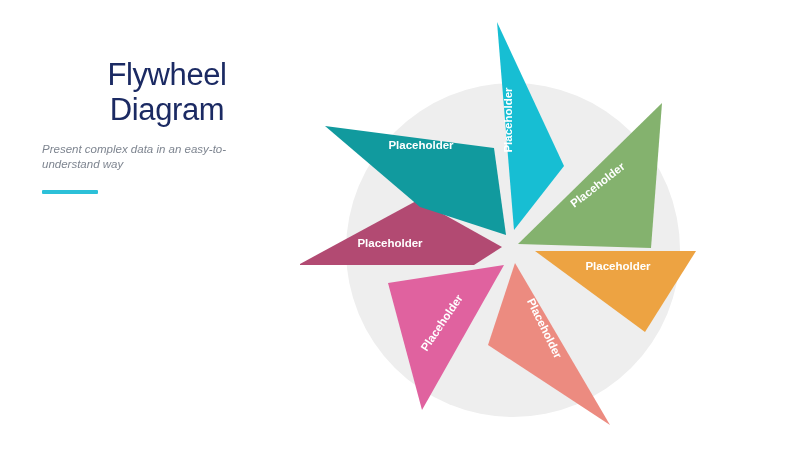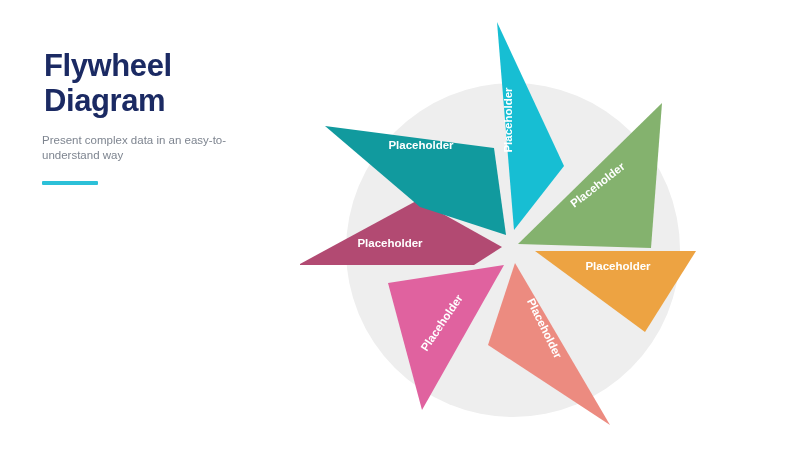--- a/index.html
+++ b/index.html
@@ -25,33 +25,35 @@
   #left-panel {
     position: absolute;
     left: 42px;
     top: 46px;
     width: 250px;
   }
   #page-title {
     font-family: "Liberation Sans", sans-serif;
     font-size: 31px;
     line-height: 35px;
-    font-weight: bold;
+    font-weight: normal;
     color: #1b2a63;
     letter-spacing: -0.4px;
-    margin: 2px;
+    margin: 11px;
     white-space: pre-line;
+    text-align: center;
   }
   #page-subtitle {
     margin-top: 15px;
     font-size: 11.5px;
     line-height: 15px;
     color: #7e8590;
     font-weight: normal;
     max-width: 185px;
+    font-style: italic;
   }
   #accent-rule {
     margin-top: 18px;
     width: 56px;
     height: 4px;
     background: #2cc0d8;
     border-radius: 1px;
   }
   #body-statement {
     position: absolute;

